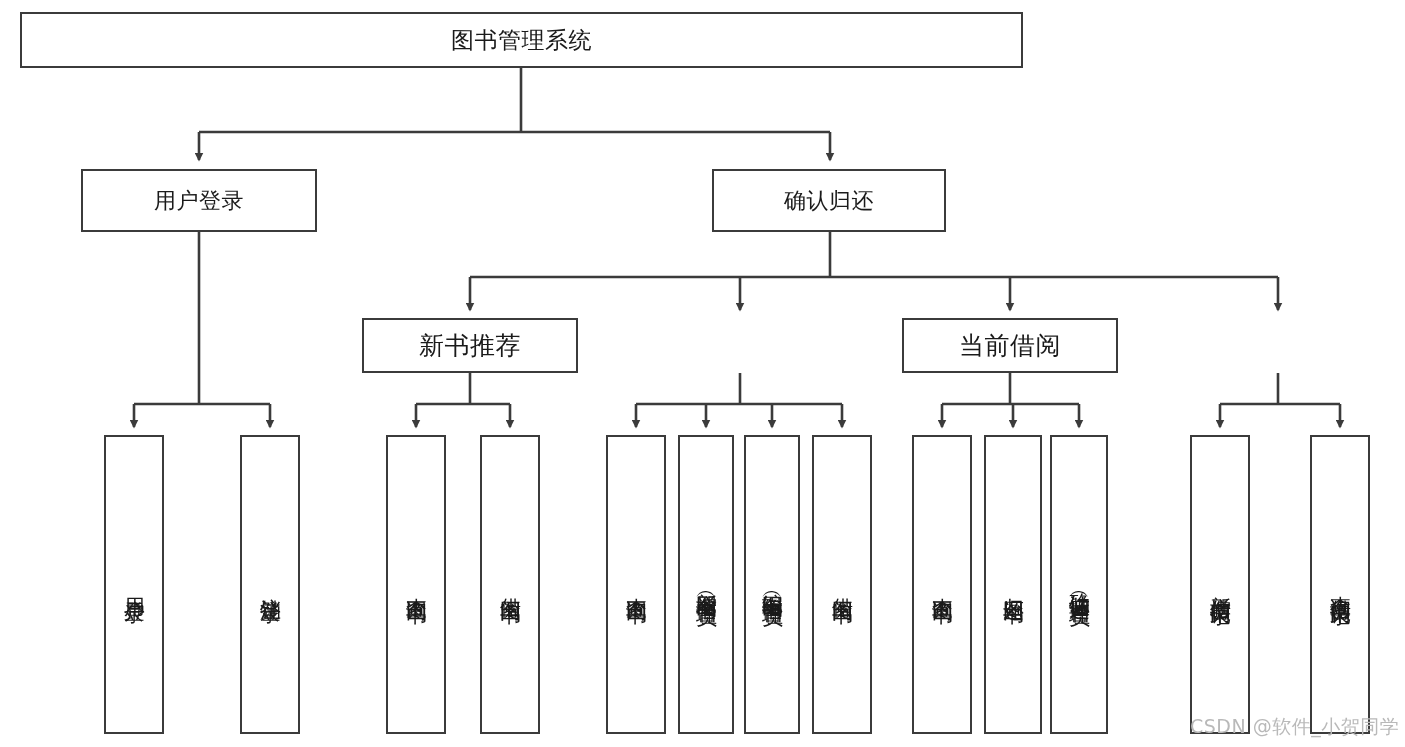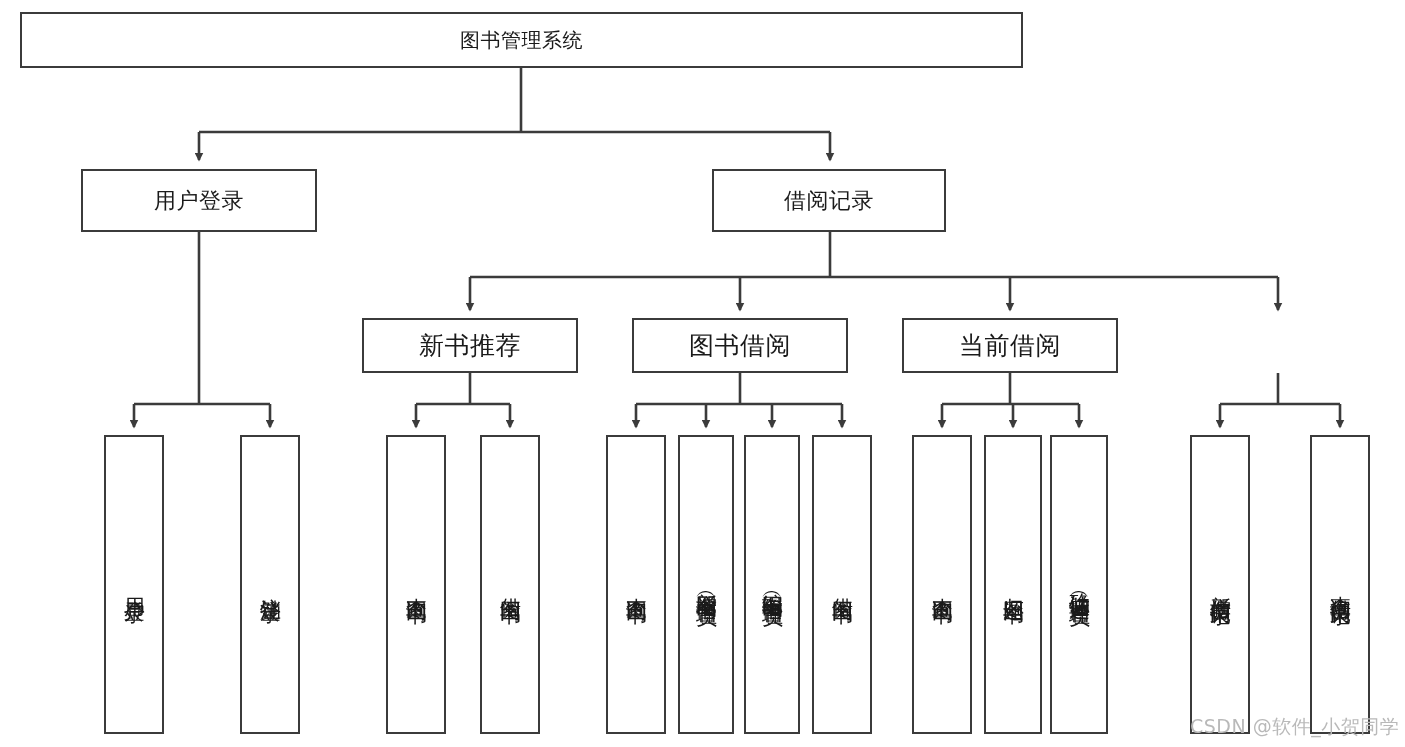--- a/index.html
+++ b/index.html
@@ -35,21 +35,21 @@
     align-items: center;
     justify-content: center;
     color: #1a1a1a;
   }
   .node .label {
     display: block;
     text-align: center;
     white-space: nowrap;
     letter-spacing: 0.5px;
   }
-  .node-root .label { font-size: 20px; }
+  .node-root .label { font-size: 23px; }
   .node-l1 .label  { font-size: 22px; }
   .node-l2 .label  { font-size: 25px; }
   .node-leaf {
     align-items: center;
     justify-content: center;
   }
   .node-leaf .label {
     writing-mode: vertical-rl;
     text-orientation: upright;
     font-size: 21px;
@@ -127,28 +127,25 @@
   </svg>
 
   <div class="node node-root" style="left:20px; top:12px; width:1003px; height:56px;">
     <span class="label">图书管理系统</span>
   </div>
 
   <div class="node node-l1" style="left:81px; top:169px; width:236px; height:63px;">
     <span class="label">用户登录</span>
   </div>
   <div class="node node-l1" style="left:712px; top:169px; width:234px; height:63px;">
-    <span class="label">借阅记录</span>
+    <span class="label">确认归还</span>
   </div>
 
   <div class="node node-l2" style="left:362px; top:318px; width:216px; height:55px;">
     <span class="label">新书推荐</span>
-  </div>
-  <div class="node node-l2" style="left:632px; top:318px; width:216px; height:55px;">
-    <span class="label">图书借阅</span>
   </div>
   <div class="node node-l2" style="left:902px; top:318px; width:216px; height:55px;align-items:center;">
     <span class="label">当前借阅</span>
   </div>
 
   <div class="node node-leaf" style="left:104px; top:435px; width:60px; height:299px;">
     <span class="label">用户登录</span>
   </div>
   <div class="node node-leaf" style="left:240px; top:435px; width:60px; height:299px;">
     <span class="label">注销登录</span>

